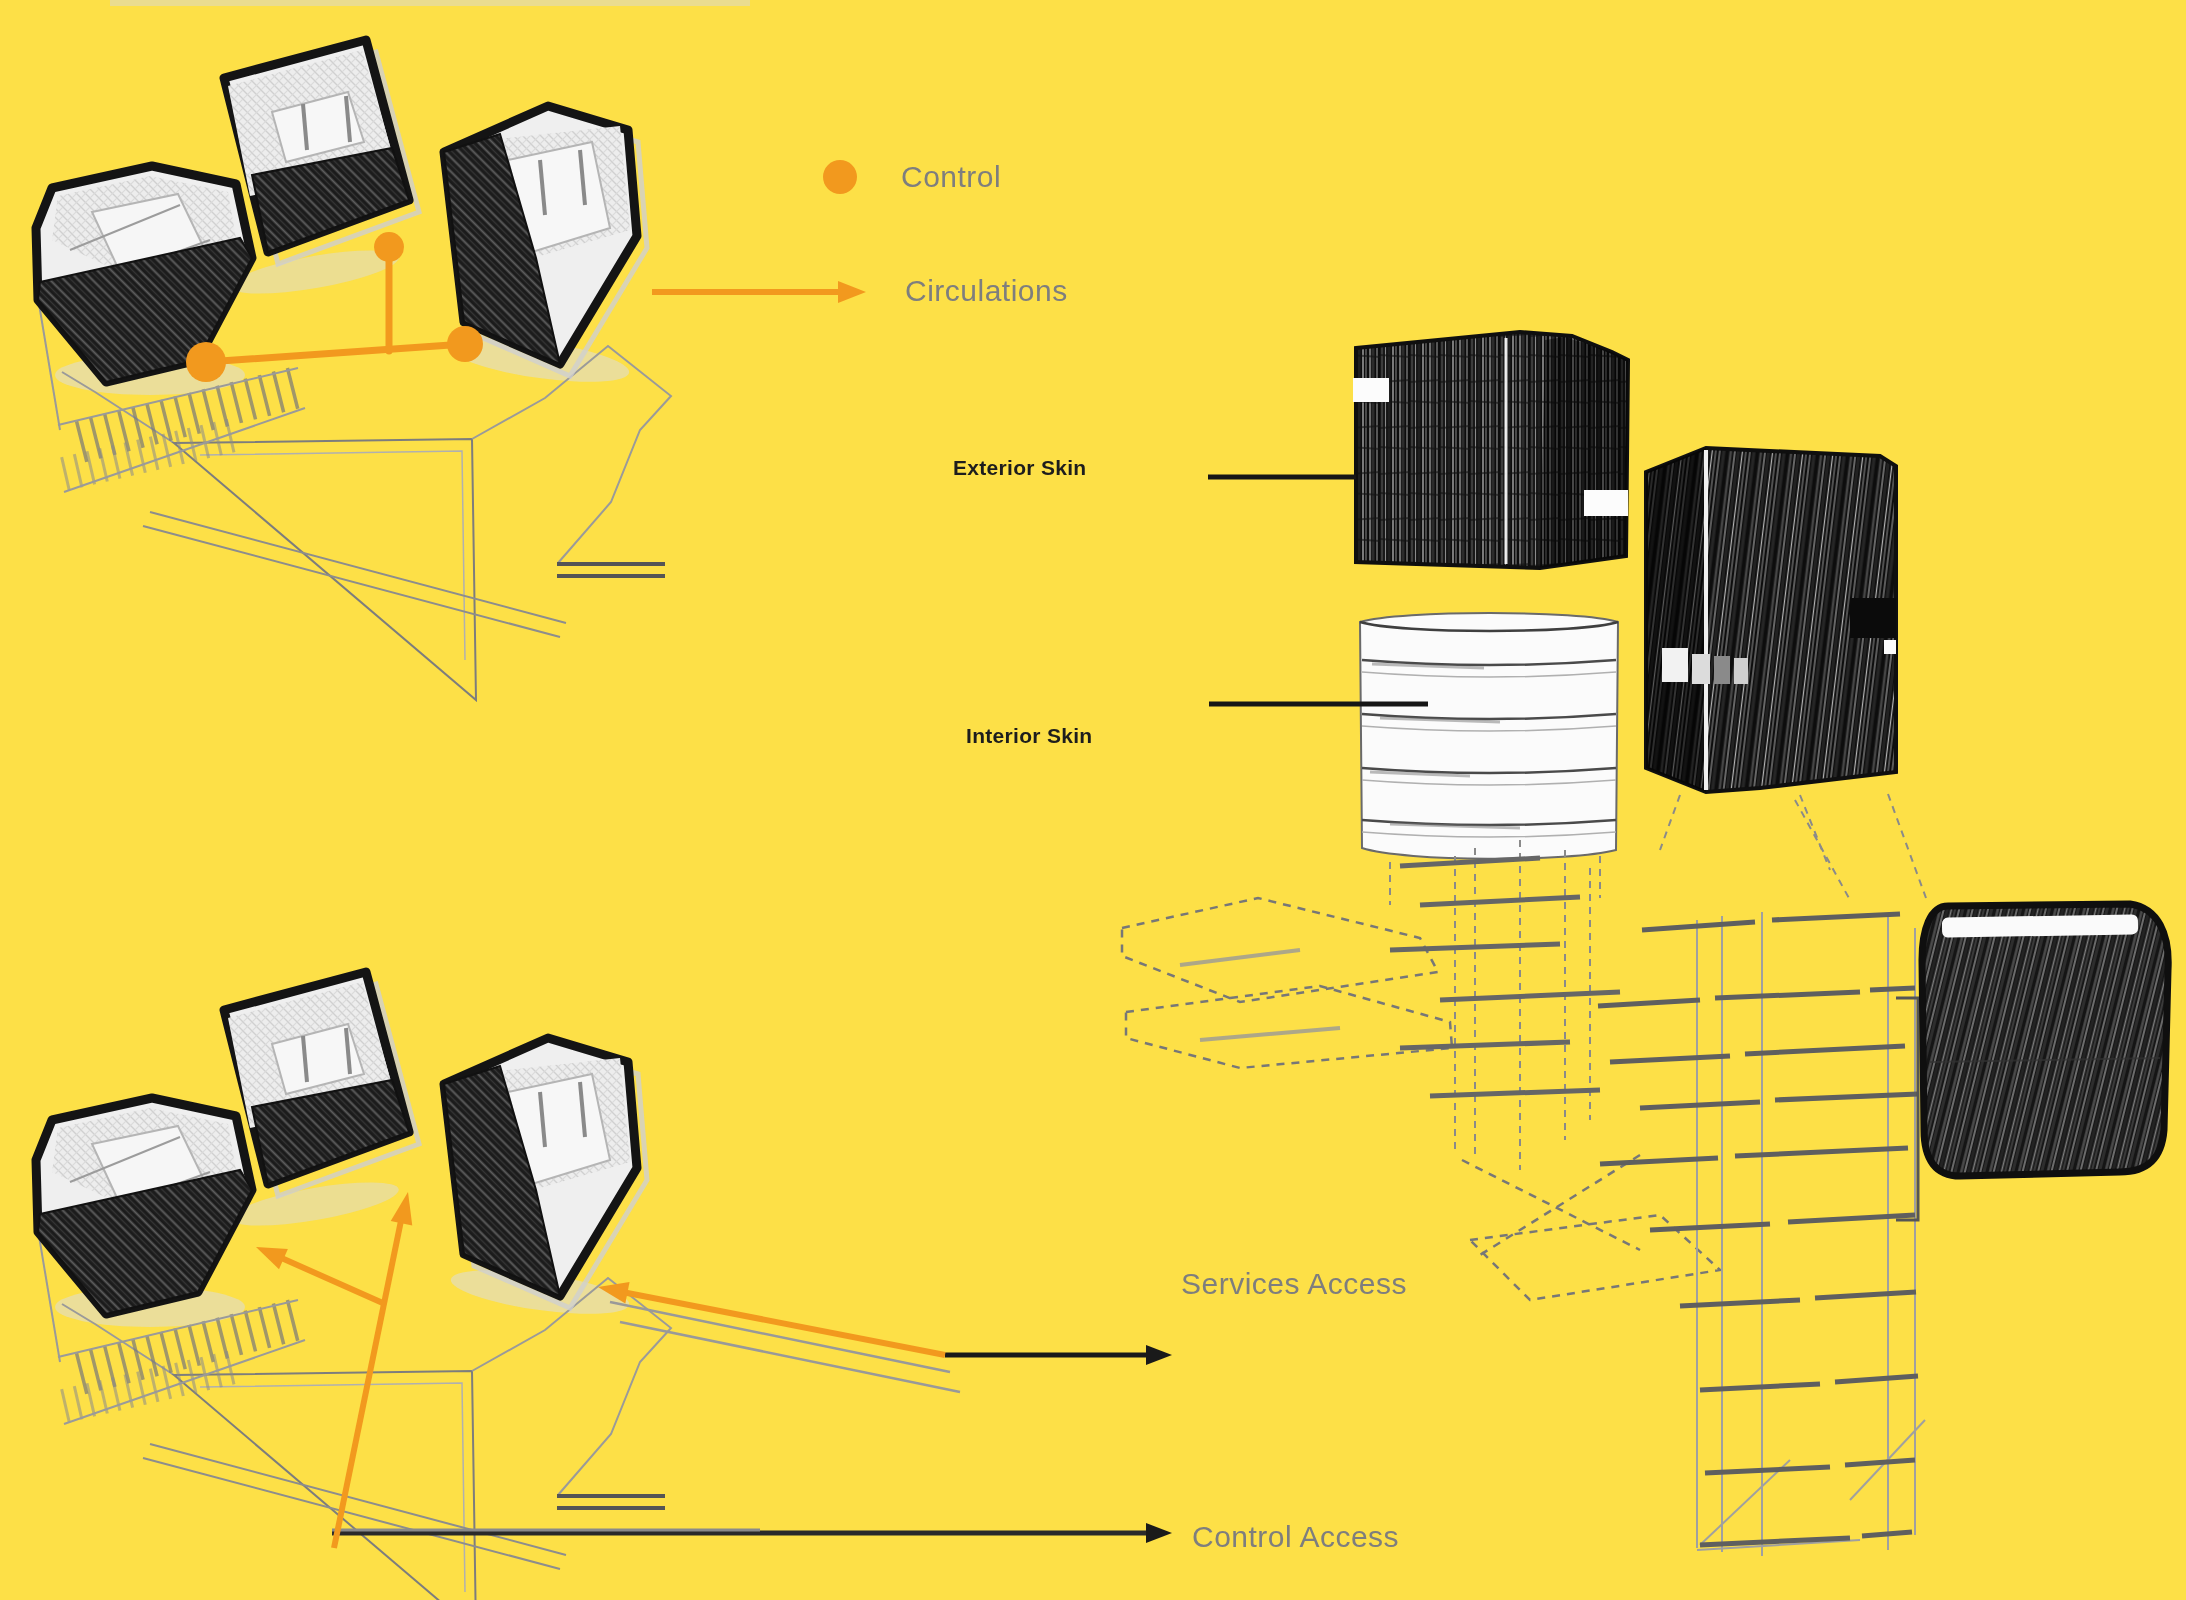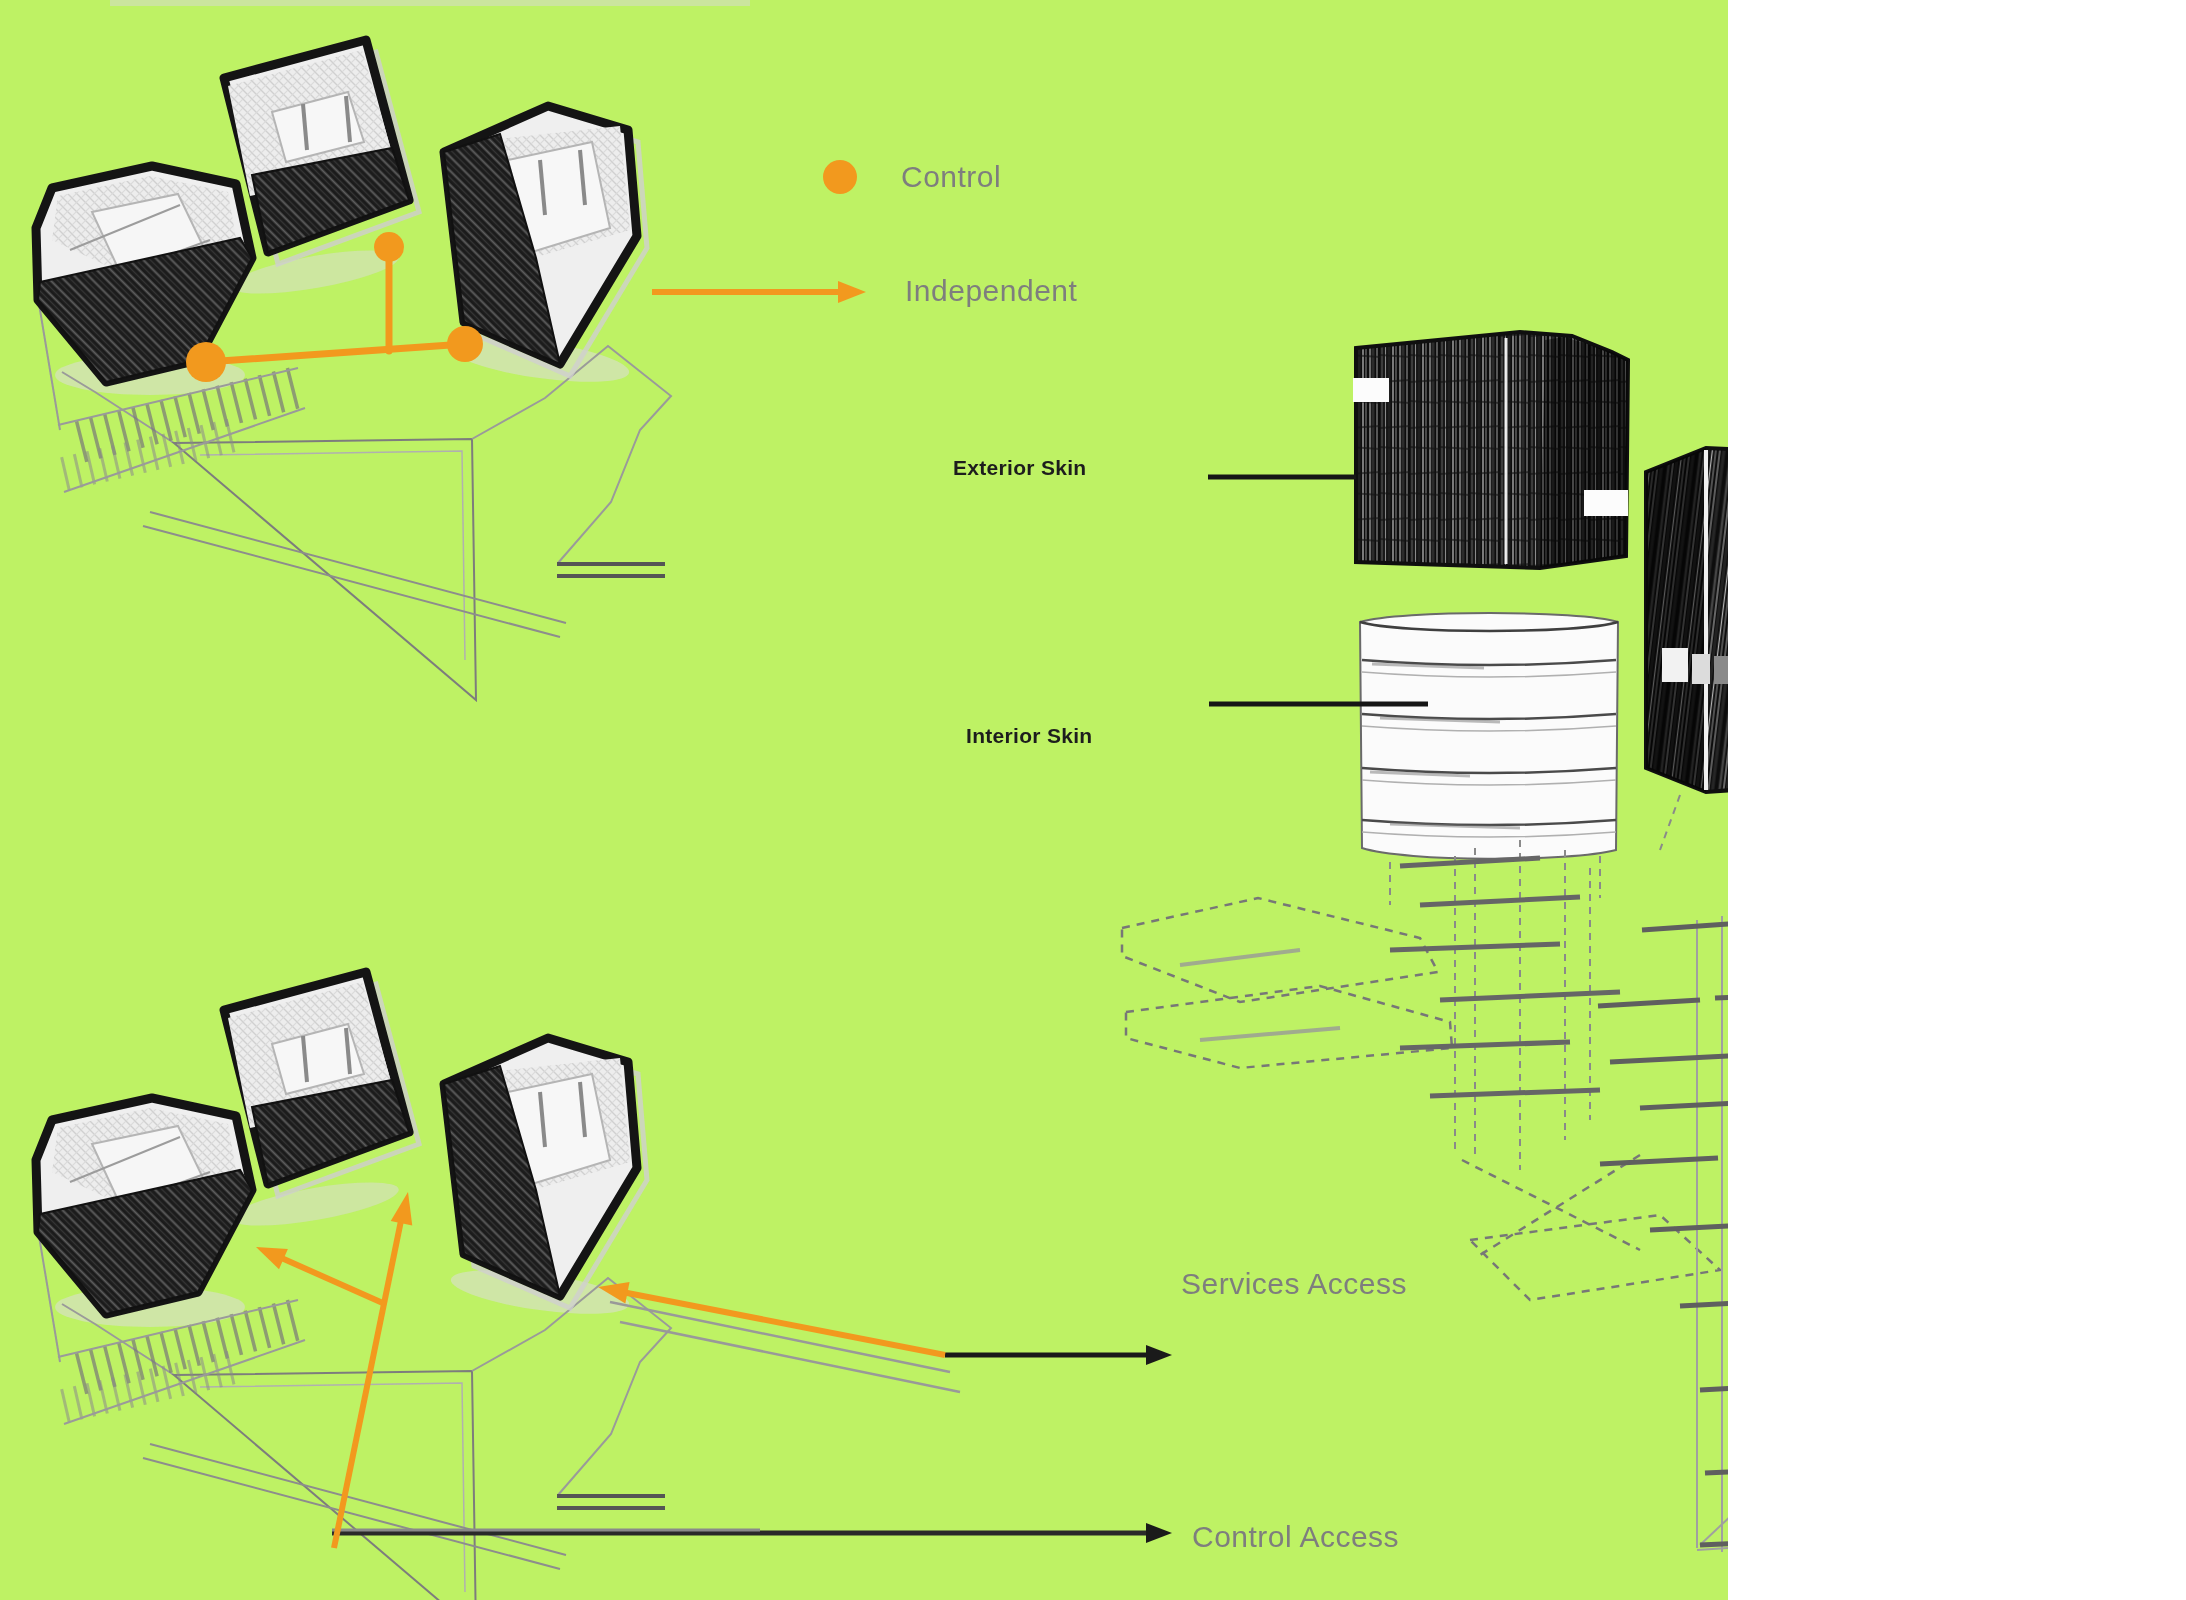--- a/index.html
+++ b/index.html
@@ -1,16 +1,16 @@
 <!DOCTYPE html>
 <html><head>
 <meta charset="utf-8">
 <style>
   html,body{margin:0;padding:0;background:#ffffff;}
-  .stage{position:relative;width:1728px;height:1600px;background:#bef264;overflow:hidden;
+  .stage{position:relative;width:2186px;height:1600px;background:#fde047;overflow:hidden;
          font-family:"Liberation Sans", sans-serif;}
   .stage svg{position:absolute;left:0;top:0;}
   .lbl{position:absolute;transform:translateY(-50%);white-space:nowrap;}
   .lbl-muted{color:#7e7e7e;font-size:30px;letter-spacing:.5px;}
   .lbl-ink{color:#1d1d1d;font-size:21px;font-weight:bold;letter-spacing:.3px;}
   .lbl-block{position:absolute;color:#1d1d1d;font-size:30px;font-weight:bold;
              line-height:34px;white-space:pre-line;letter-spacing:.2px;}
 </style>
 </head>
 <body>
@@ -309,21 +309,21 @@
     <g>
       <line x1="945" y1="1355" x2="612" y2="1290" stroke-width="6" stroke="#F2991E"></line>
       <g transform="translate(598,1287) rotate(-168.9)">
         <polygon points="0,0 -30,11 -30,-11" fill="#F2991E"></polygon>
       </g>
     </g>
   </g>
 </svg>
 
 <div class="lbl lbl-muted" style="left:901px;top:177px;">Control</div>
-<div class="lbl lbl-muted" style="left:905px;top:291px;">Independent</div>
+<div class="lbl lbl-muted" style="left:905px;top:291px;">Circulations</div>
 
 <div class="lbl lbl-ink" style="left:953px;top:468px;">Exterior Skin</div>
 <div class="lbl lbl-ink" style="left:966px;top:736px;">Interior Skin</div>
 
 
 <div class="lbl lbl-muted" style="left:1181px;top:1284px;">Services Access</div>
 <div class="lbl lbl-muted" style="left:1192px;top:1537px;">Control Access</div>
 
 </div>
 

